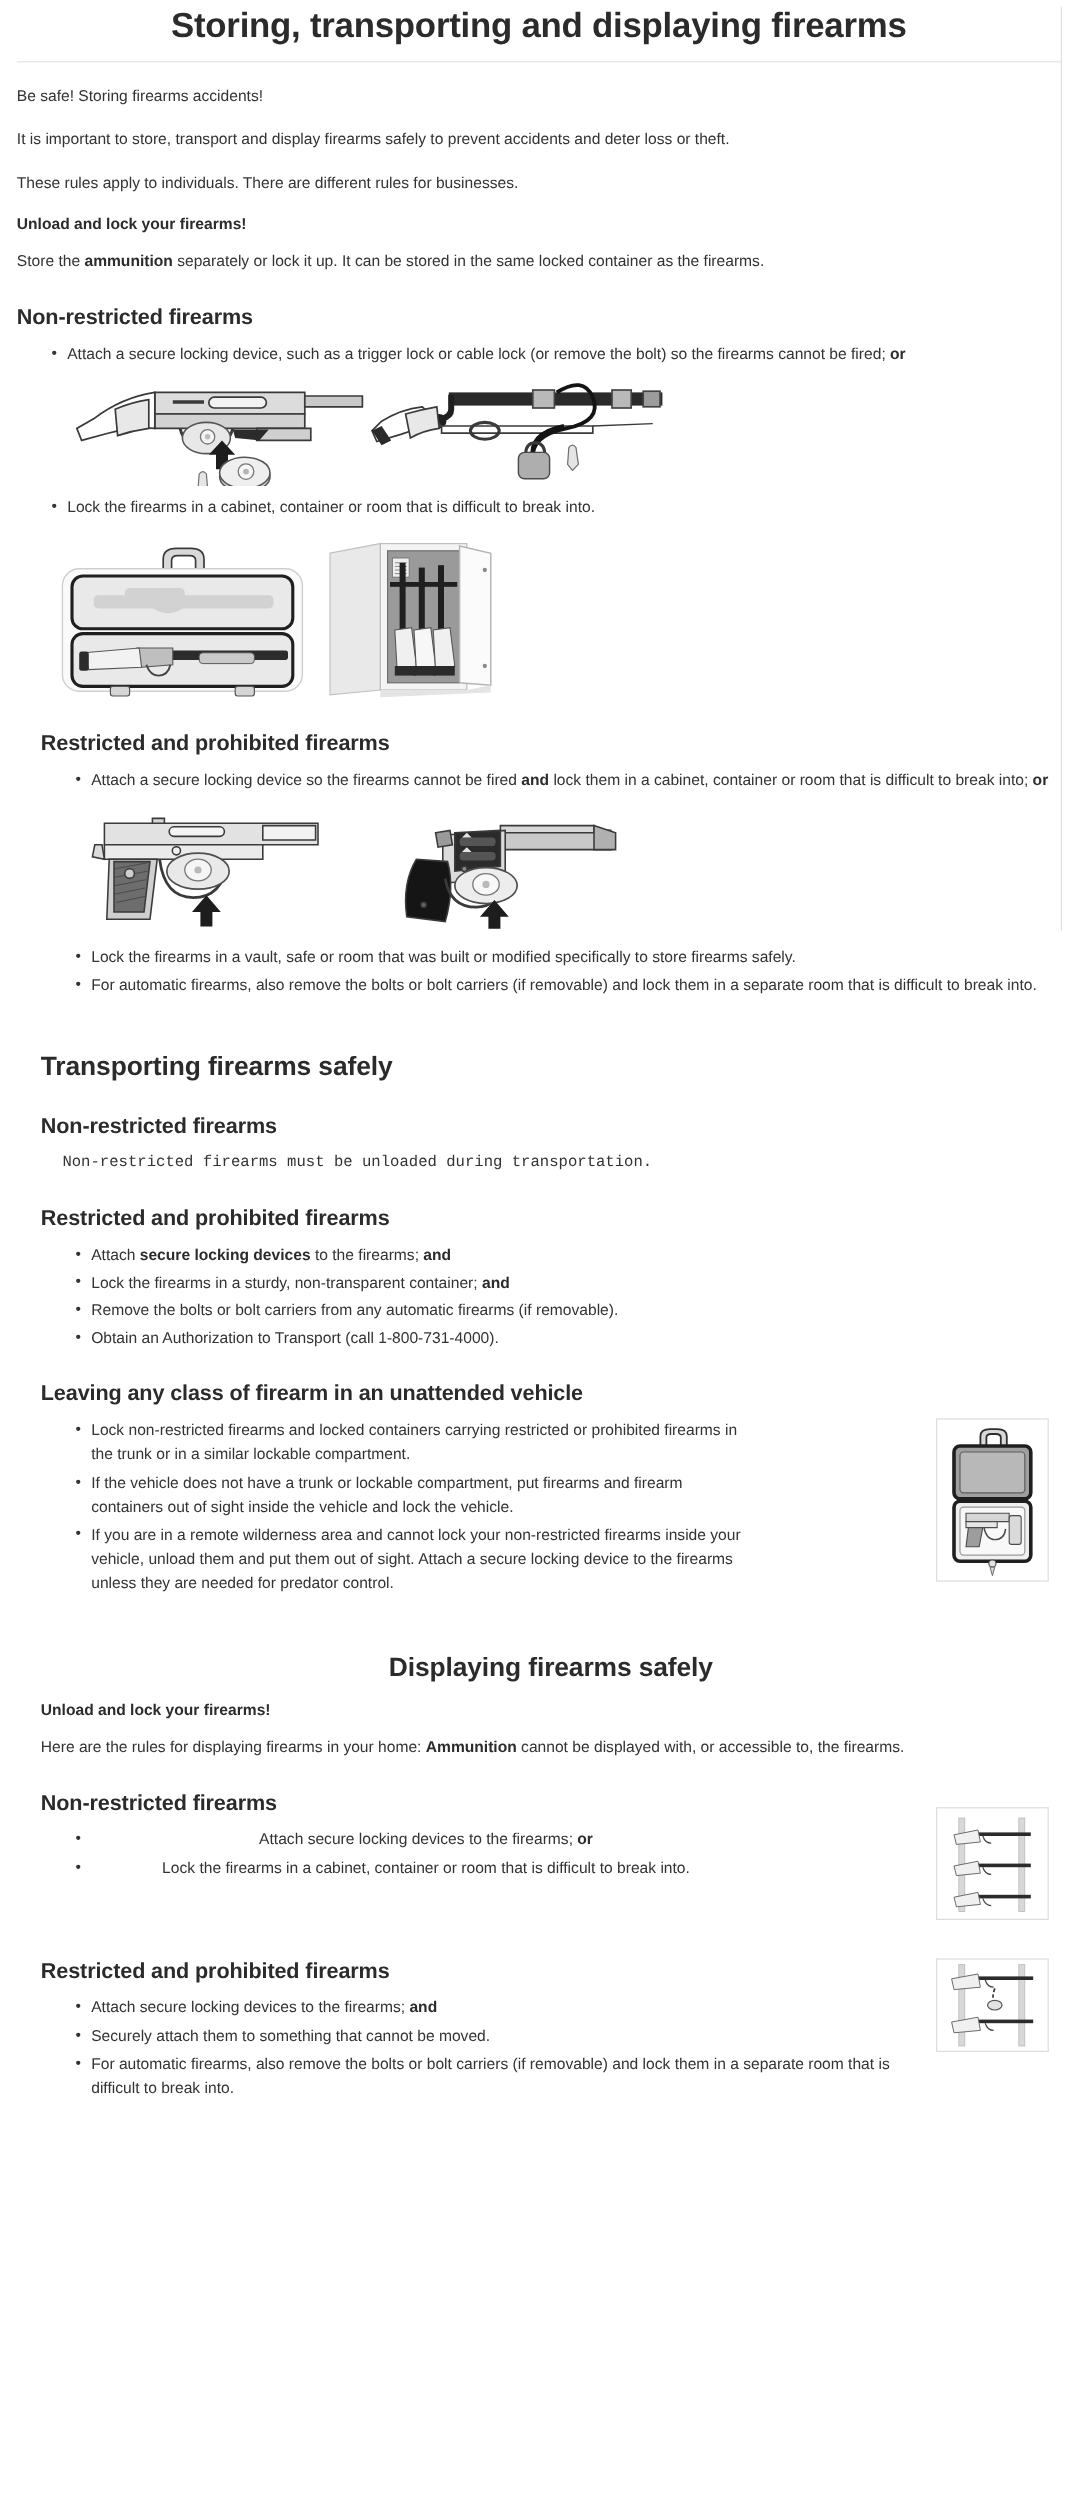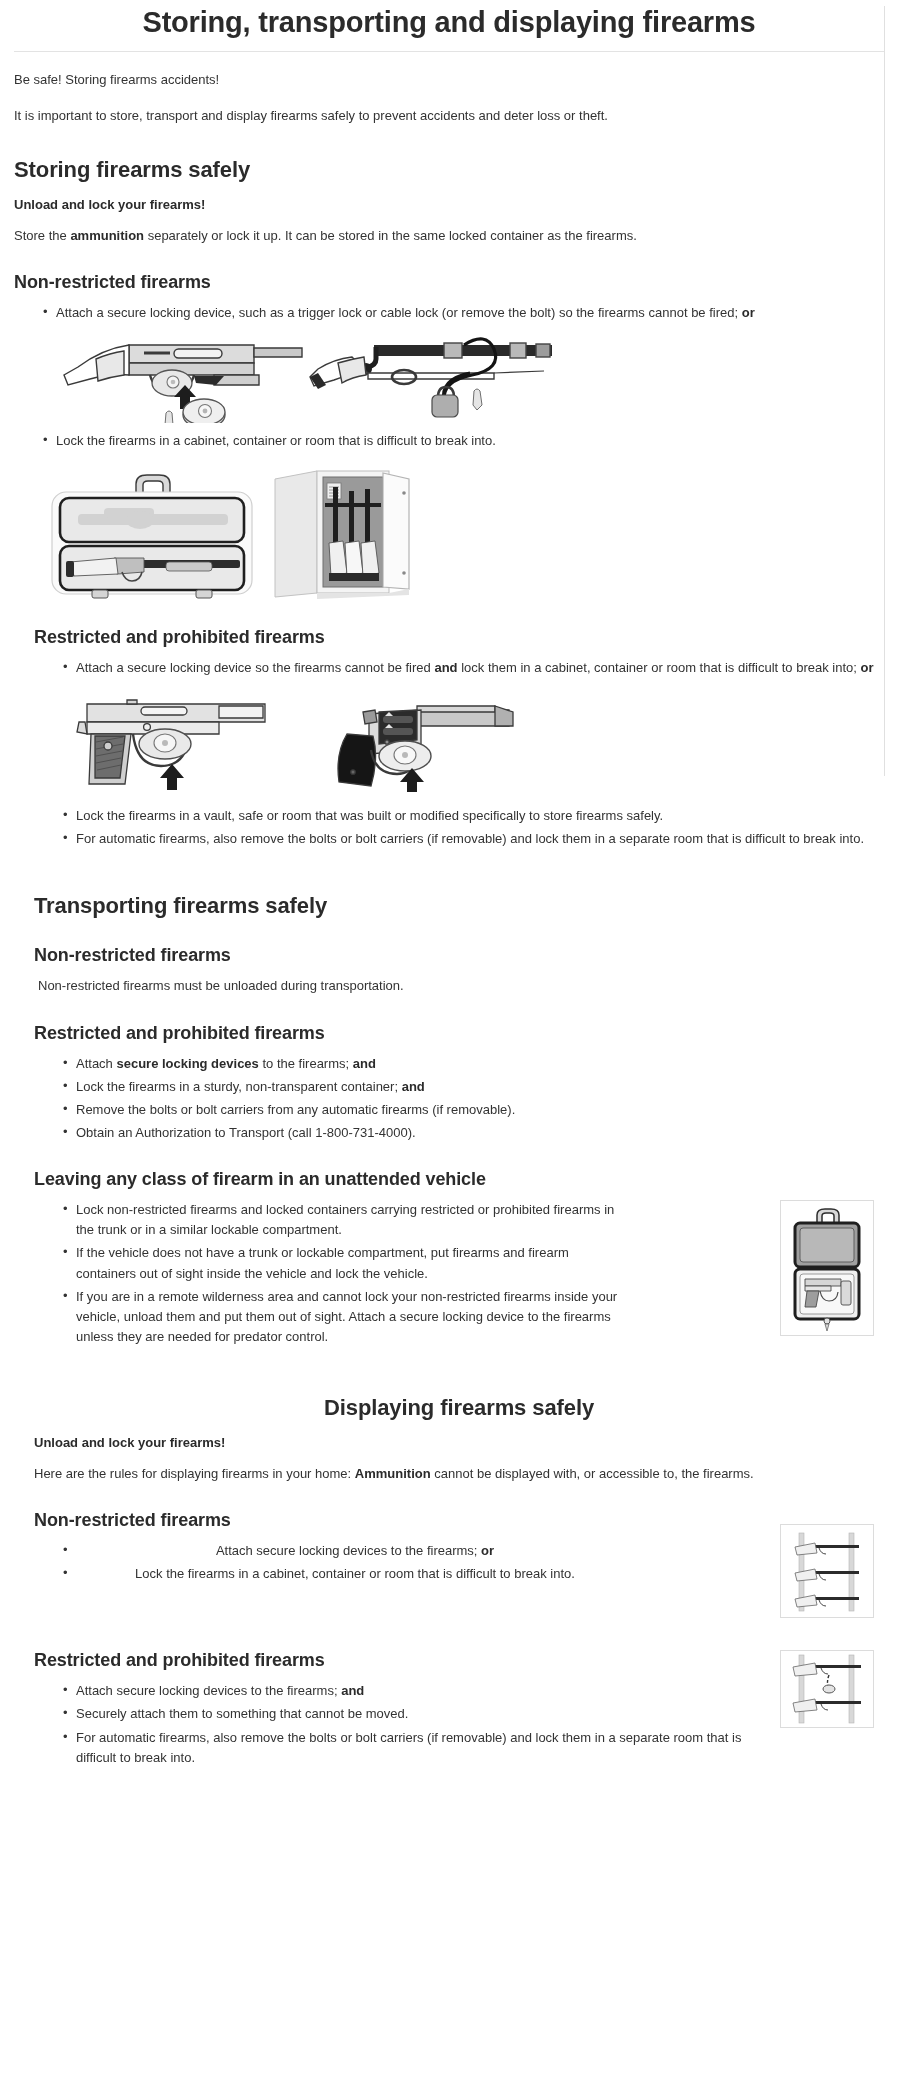--- a/index.html
+++ b/index.html
@@ -107,22 +107,22 @@
 
 <div class="page">
 
   <div class="scroll-rail"></div>
 
   <h1 class="page-title">Storing, transporting and displaying firearms</h1>
   <hr class="title-rule">
 
   <p class="body">Be safe! Storing firearms accidents!</p>
   <p class="body">It is important to store, transport and display firearms safely to prevent accidents and deter loss or theft.</p>
-
-  <h2>Storing firearms safely</h2>
+  <p class="body">These rules apply to individuals. There are different rules for businesses.</p>
+
   <p class="lead">Unload and lock your firearms!</p>
   <p class="body">
     <span>Store the </span><b>ammunition</b><span> separately or lock it up. It can be stored in the same locked container as the firearms.</span>
   </p>
 
   <h3>Non-restricted firearms</h3>
   <ul class="rules">
     <li><span>Attach a secure locking device, such as a trigger lock or cable lock (or remove the bolt) so the firearms cannot be fired; </span><b>or</b></li>
   </ul>
 
@@ -369,21 +369,21 @@
   </div>
 
   <ul class="rules deep">
     <li>Lock the firearms in a vault, safe or room that was built or modified specifically to store firearms safely.</li>
     <li>For automatic firearms, also remove the bolts or bolt carriers (if removable) and lock them in a separate room that is difficult to break into.</li>
   </ul>
 
   <h2 class="indent" style="margin-top:44px;">Transporting firearms safely</h2>
 
   <h3 class="indent">Non-restricted firearms</h3>
-  <p class="body" style="margin-left:24px;">Non-restricted firearms must be unloaded during transportation.</p>
+  <p class="body" style="margin-left:38px;font-family:Liberation Mono, monospace;">Non-restricted firearms must be unloaded during transportation.</p>
 
   <h3 class="indent">Restricted and prohibited firearms</h3>
   <ul class="rules deep">
     <li><span>Attach </span><b>secure locking devices</b><span> to the firearms; </span><b>and</b></li>
     <li><span>Lock the firearms in a sturdy, non-transparent container; </span><b>and</b></li>
     <li>Remove the bolts or bolt carriers from any automatic firearms (if removable).</li>
     <li>Obtain an Authorization to Transport (call 1-800-731-4000).</li>
   </ul>
 
   <h3 class="indent">Leaving any class of firearm in an unattended vehicle</h3>

